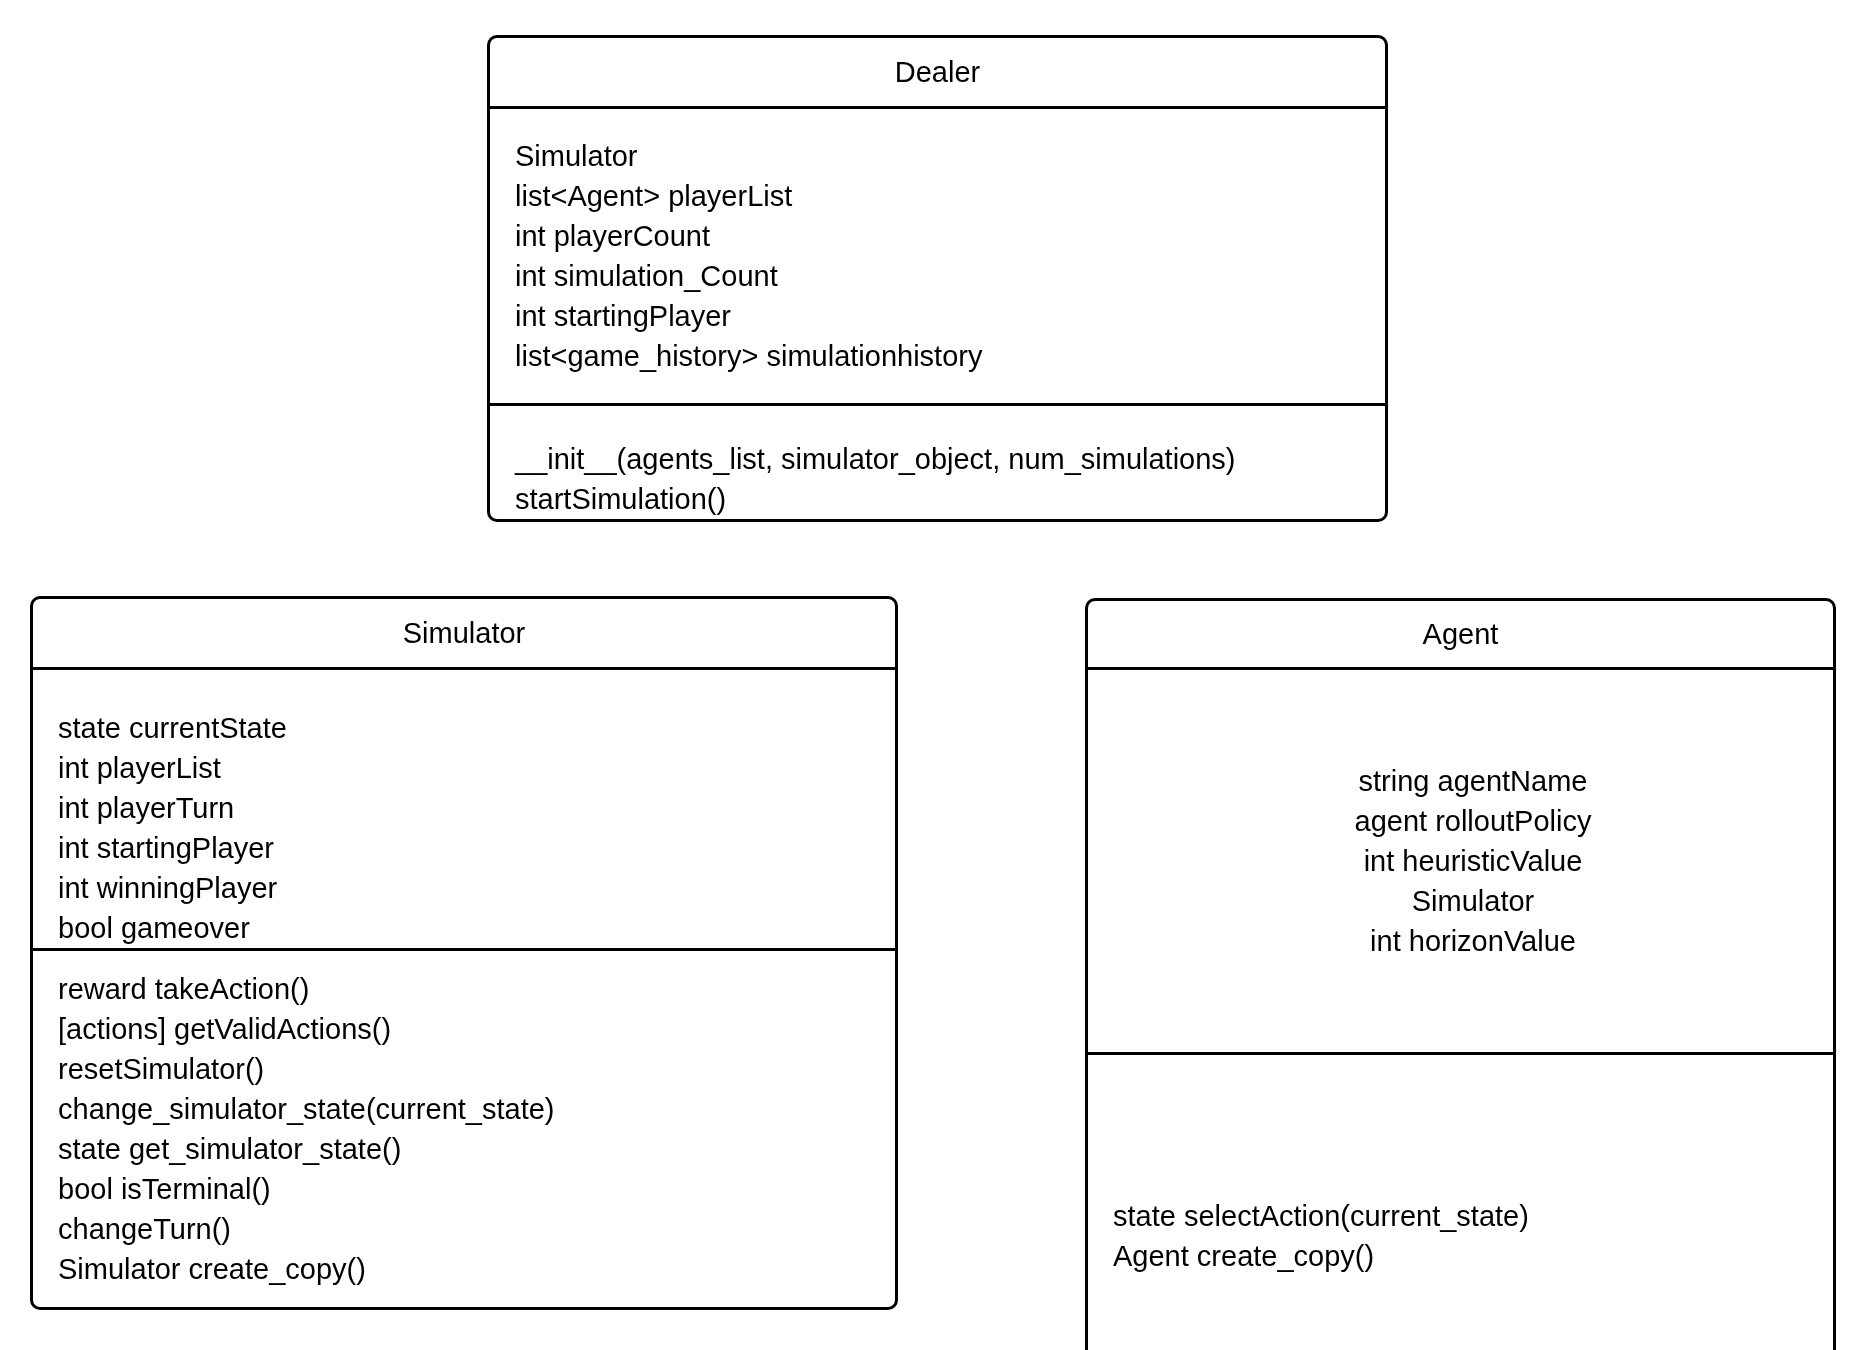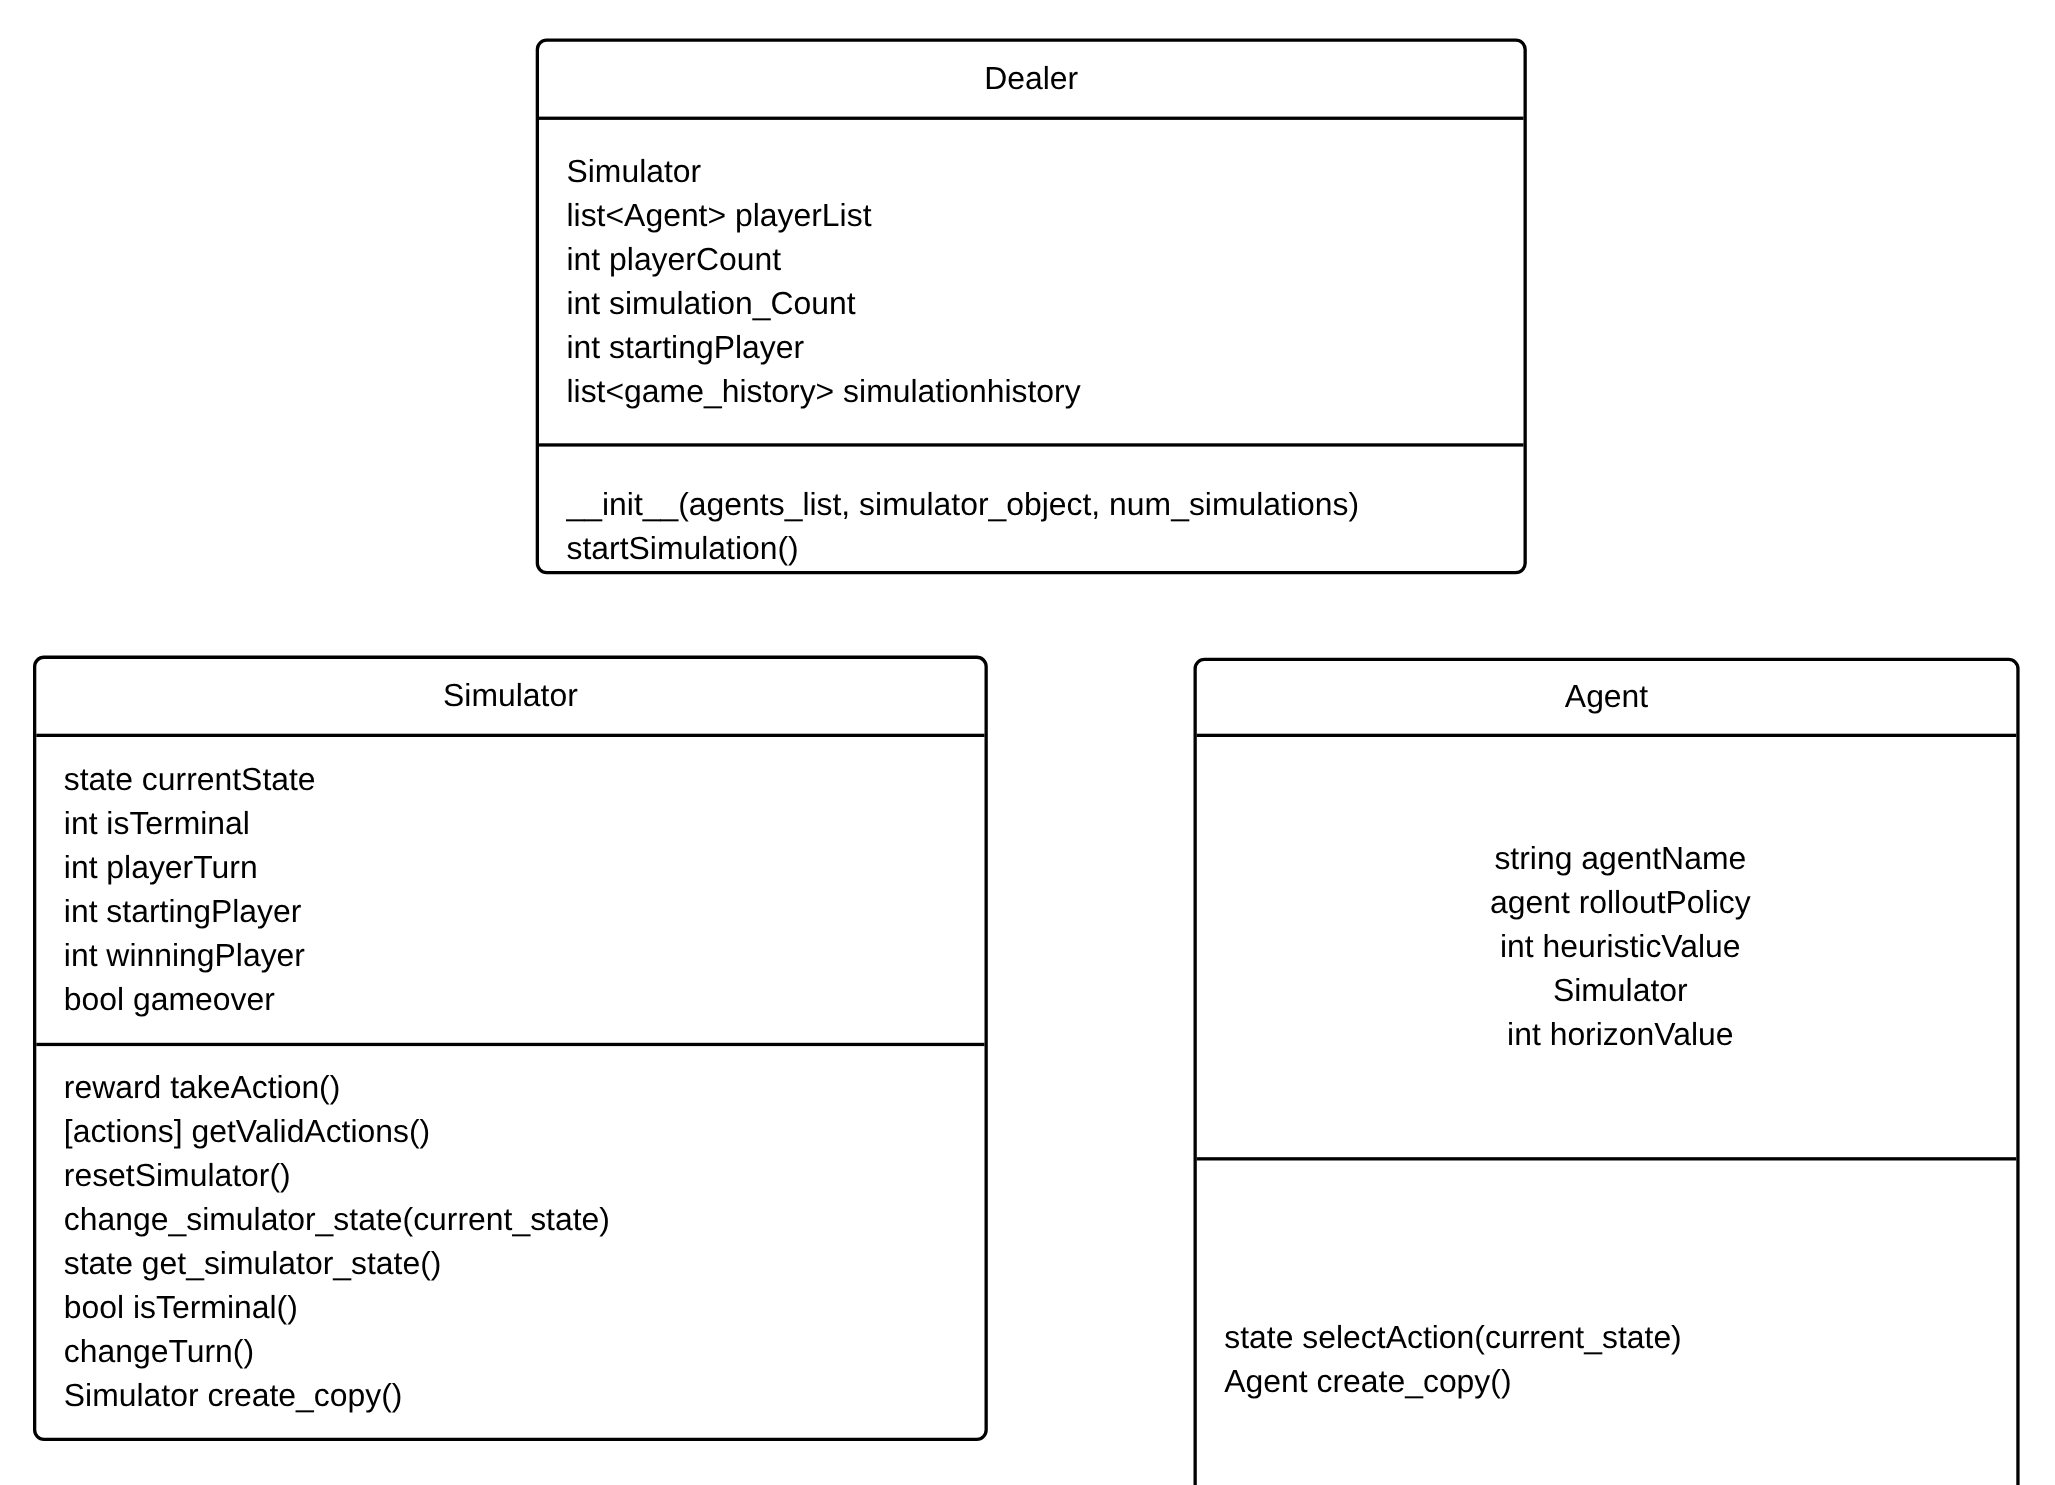--- a/index.html
+++ b/index.html
@@ -46,21 +46,21 @@
 
   
   #box-dealer { left: 487px; top: 35px;  width: 901px; height: 487px; }
   #box-dealer .uml-title { height: 68px; }
   #box-dealer .attrs  { height: 297px; }
   #box-dealer .methods { flex: 1 1 auto; justify-content: flex-end; }
 
   
   #box-simulator { left: 30px; top: 596px; width: 868px; height: 714px; }
   #box-simulator .uml-title { height: 68px; }
-  #box-simulator .attrs  { height: 281px; }
+  #box-simulator .attrs  { height: 281px; justify-content: flex-end; }
   #box-simulator .methods { flex: 1 1 auto; }
 
   
   #box-agent { left: 1085px; top: 598px; width: 751px; height: 822px; }
   #box-agent .uml-title { height: 66px; }
   #box-agent .attrs  { height: 385px; text-align: center; }
   #box-agent .methods { flex: 1 1 auto; }
 </style>
 </head>
 <body>
@@ -80,21 +80,21 @@
     <div class="uml-section methods">
         <div class="member-line">__init__(agents_list, simulator_object, num_simulations)</div>
         <div class="member-line">startSimulation()</div>
       </div>
   </div>
 
   <div class="uml-class" id="box-simulator">
     <div class="uml-title">Simulator</div>
     <div class="uml-section attrs">
         <div class="member-line">state currentState</div>
-        <div class="member-line">int isTerminal</div>
+        <div class="member-line">int playerList</div>
         <div class="member-line">int playerTurn</div>
         <div class="member-line">int startingPlayer</div>
         <div class="member-line">int winningPlayer</div>
         <div class="member-line">bool gameover</div>
       </div>
     <div class="uml-section methods">
         <div class="member-line">reward takeAction()</div>
         <div class="member-line">[actions] getValidActions()</div>
         <div class="member-line">resetSimulator()</div>
         <div class="member-line">change_simulator_state(current_state)</div>

